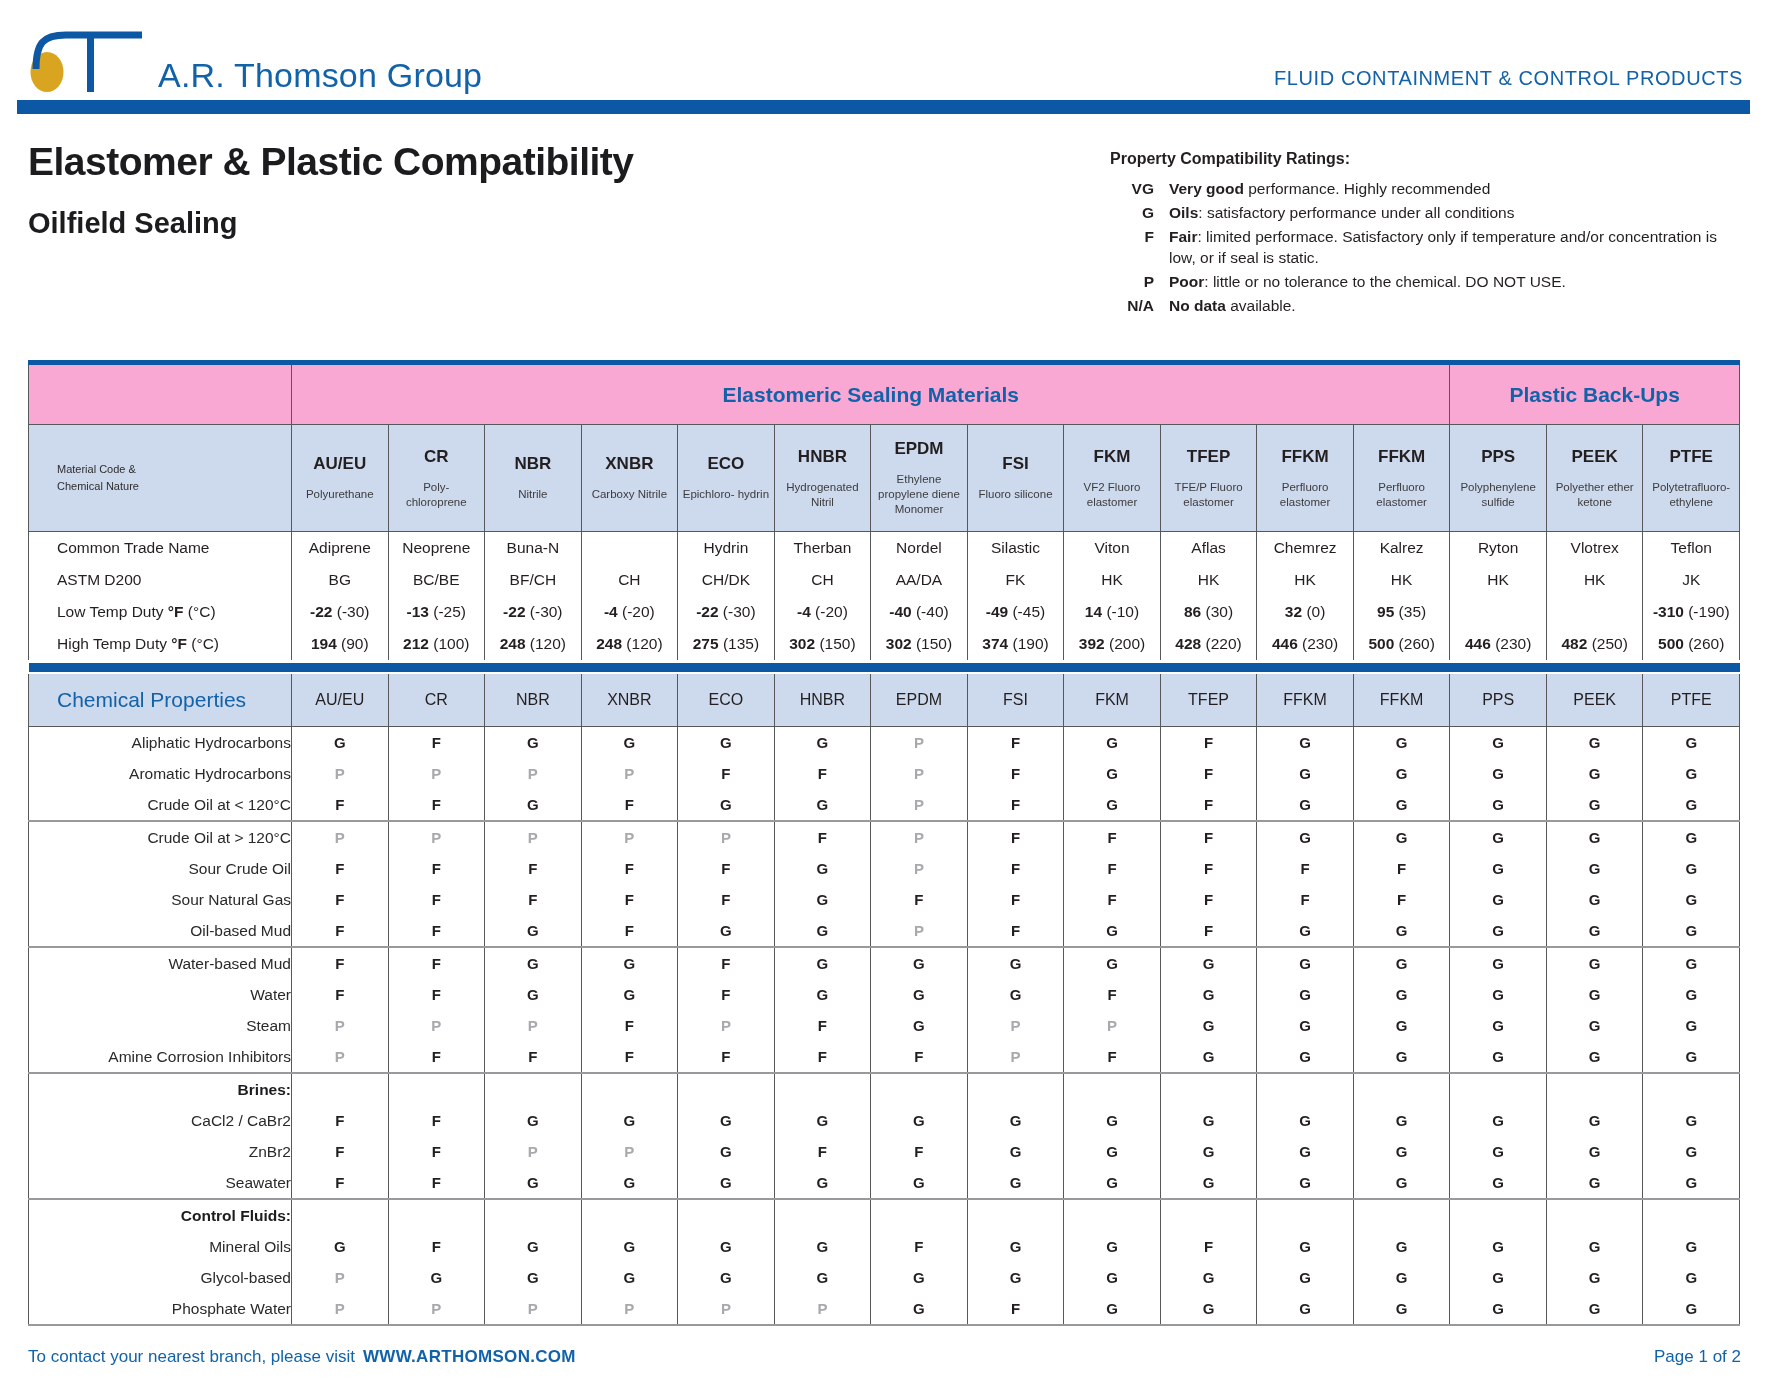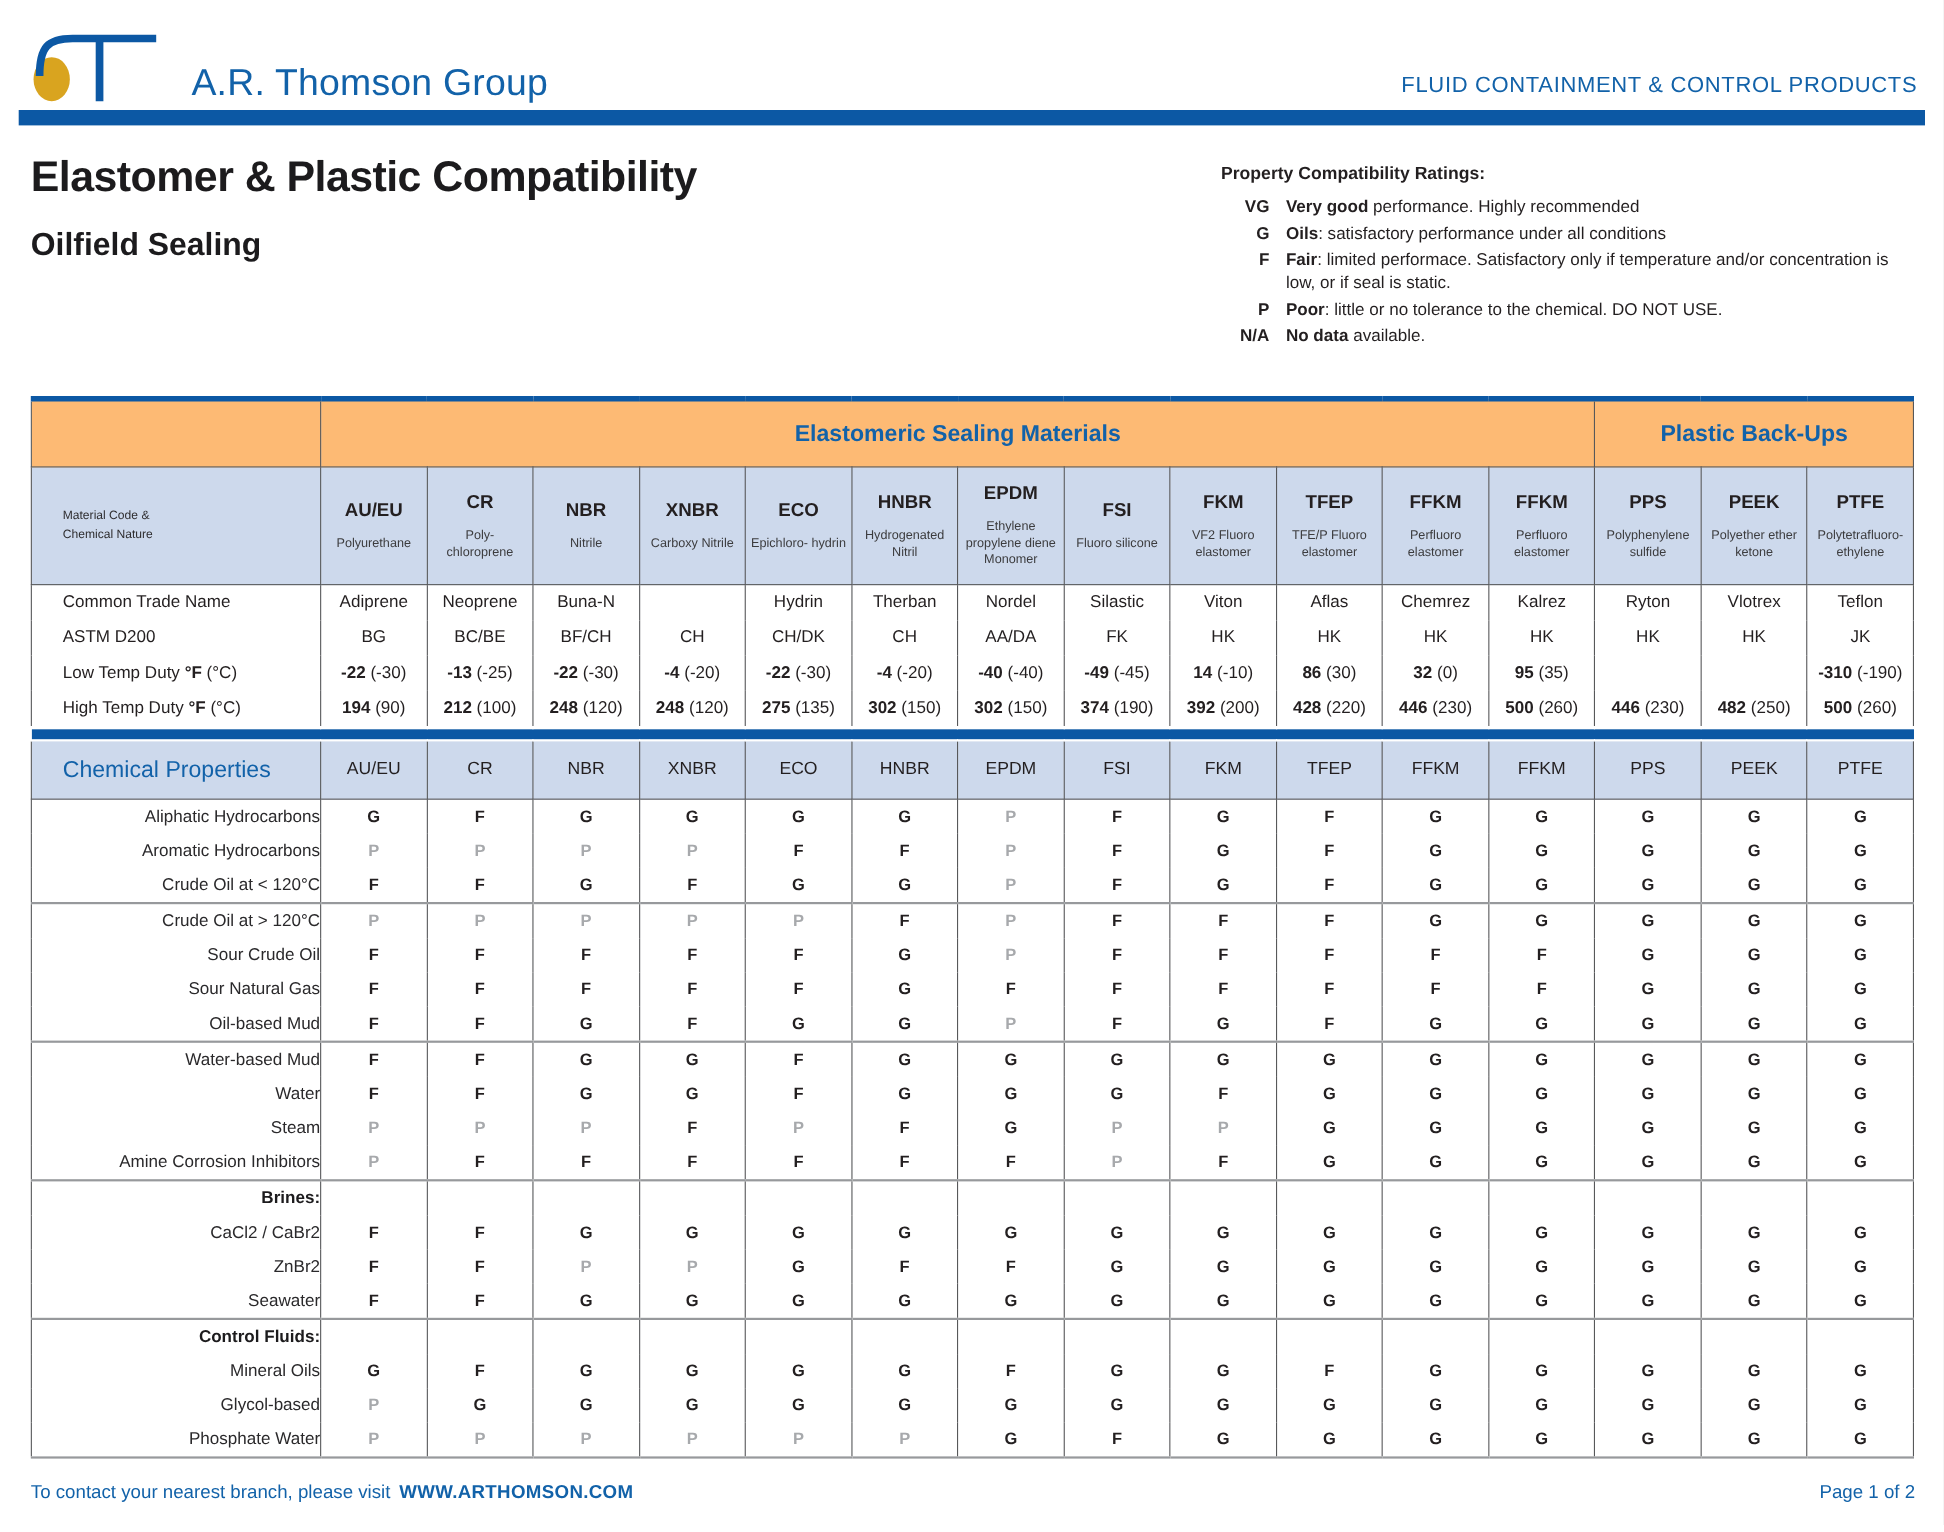--- a/index.html
+++ b/index.html
@@ -13,39 +13,39 @@
     --gold:#d9a41f;
   }
   html,body{margin:0;padding:0;background:#e8e8e8;}
   .page{
     position:relative;width:1767px;height:1393px;background:#ffffff;
     font-family:"Liberation Sans",sans-serif;color:var(--ink);overflow:hidden;
     margin:0 auto;
   }
   
   .brand-row{position:absolute;top:22px;left:28px;right:24px;display:flex;justify-content:space-between;align-items:flex-end;}
-  .brand{display:flex;align-items:flex-end;gap:28px;}
+  .brand{display:flex;align-items:flex-end;gap:12px;}
   .brand-name{font-size:34px;color:var(--blueText);letter-spacing:.2px;line-height:1;padding-bottom:2px;}
   .tagline{font-size:20px;color:var(--blueText);letter-spacing:.6px;line-height:1;padding-bottom:6px;}
   .bar{position:absolute;top:100px;left:17px;right:17px;height:14px;background:var(--blueBar);}
   
   .title{position:absolute;top:140px;left:28px;font-size:39px;font-weight:bold;letter-spacing:-.5px;color:#1c1b1d;}
   .subtitle{position:absolute;top:207px;left:28px;font-size:29px;font-weight:bold;color:#1c1b1d;}
   
   .legend{position:absolute;top:148px;left:1110px;width:636px;font-size:15.5px;line-height:21px;}
   .legend-heading{font-weight:bold;font-size:16px;margin-bottom:9px;}
   .legend-item{display:flex;margin-bottom:3px;}
   .legend-code{flex:0 0 44px;text-align:right;font-weight:bold;padding-right:15px;}
   .legend-text{flex:1;}
   
   .tbl-wrap{position:absolute;top:360px;left:28px;}
   table.compat{border-collapse:collapse;table-layout:fixed;width:1712px;}
   table.compat td{border-left:1px solid var(--line);border-right:1px solid var(--line);padding:0;vertical-align:middle;}
   
-  tr.r-groups td{border-top:5px solid var(--blueBar);border-bottom:1px solid var(--line);height:59px;background:#fdba74;}
+  tr.r-groups td{border-top:5px solid var(--blueBar);border-bottom:1px solid var(--line);height:59px;background:#f9a8d4;}
   tr.r-groups td.sec{color:var(--blueText);font-weight:bold;font-size:21px;text-align:center;}
   
   tr.r-codes td{background:var(--lightBlue);border-bottom:1px solid var(--line);height:106px;text-align:center;}
   tr.r-codes td.corner{text-align:left;padding-left:28px;font-size:11px;line-height:1.55;color:#2e2d2f;}
   .code{font-weight:bold;font-size:17px;margin-bottom:13px;}
   .nature{font-size:11.5px;color:#3c3c3e;line-height:1.3;padding:0 3px;}
   
   tr.r-info td{height:32px;text-align:center;font-size:15.5px;background:#fff;}
   tr.r-info td.lbl{text-align:left;padding-left:28px;}
   tr.r-info td b{font-weight:bold;}

